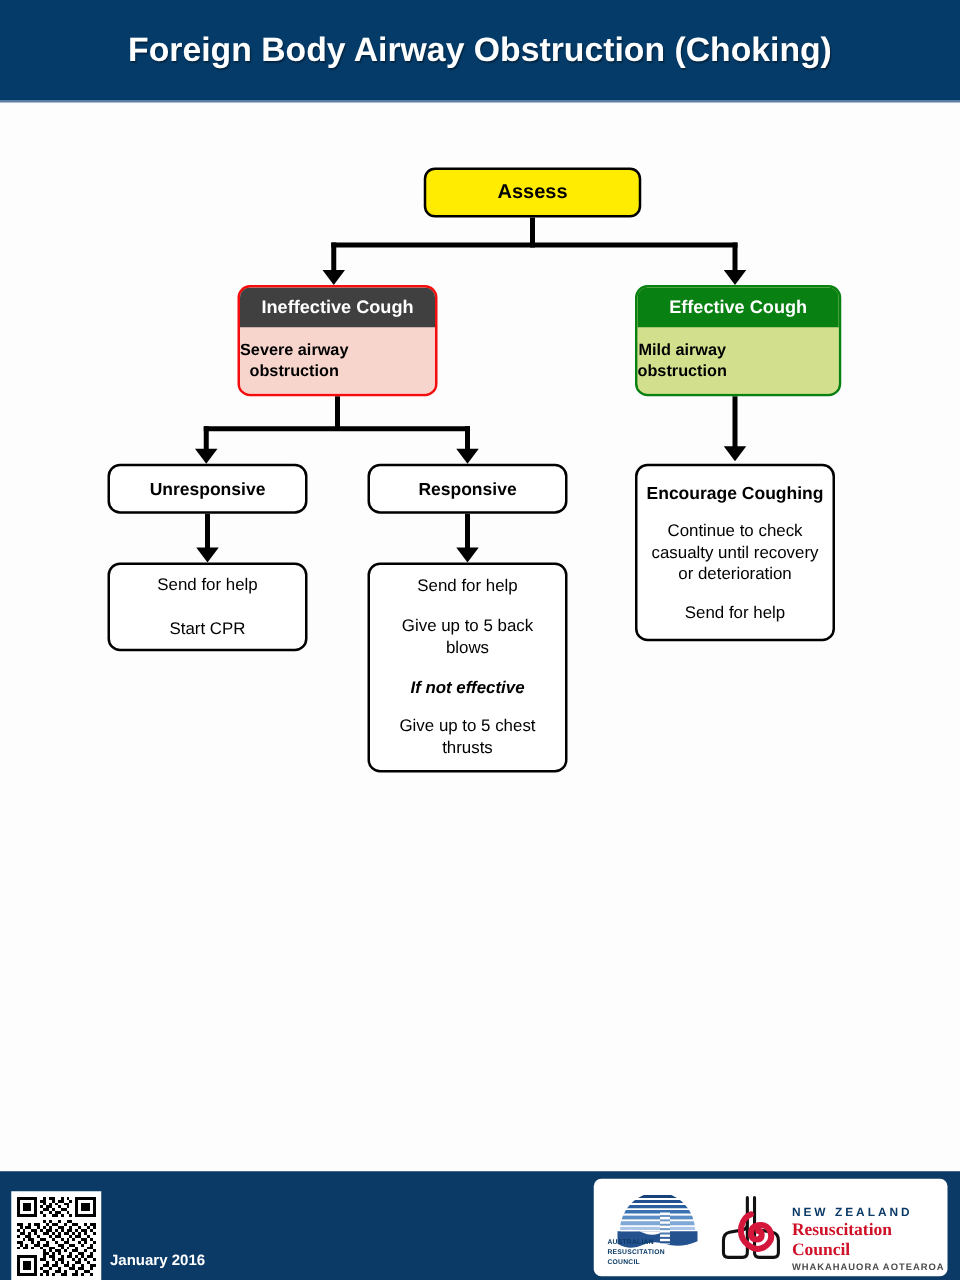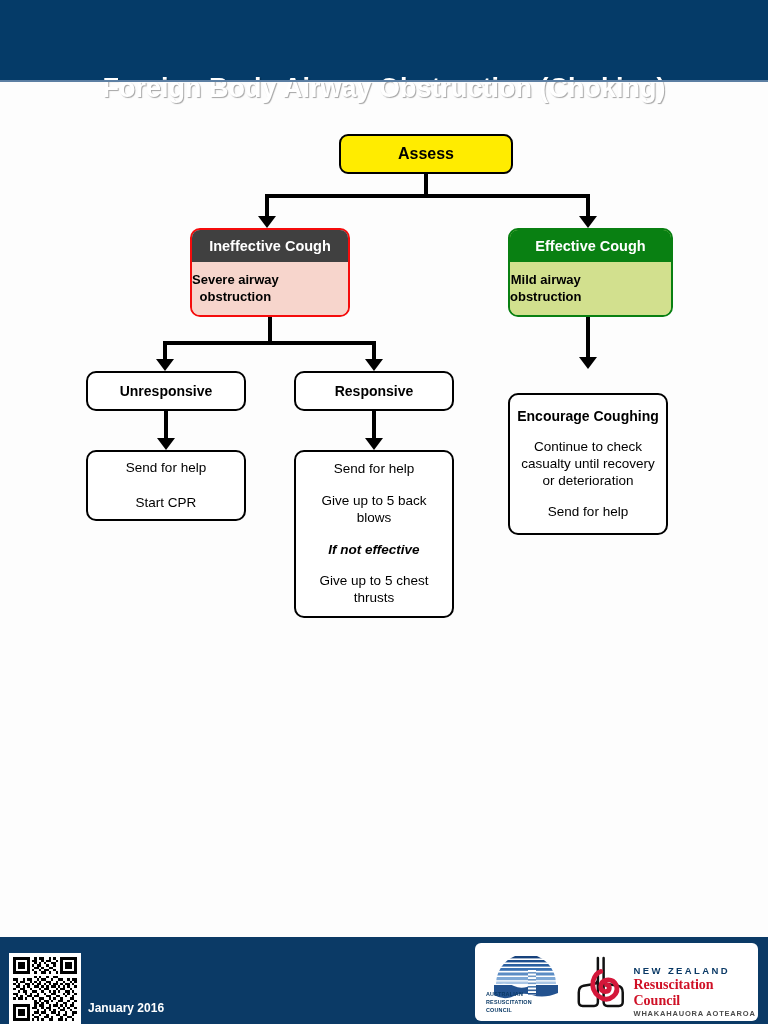--- a/index.html
+++ b/index.html
@@ -28,21 +28,20 @@
     left: 0; top: 0;
     width: 768px; height: 80px;
     display: flex;
     align-items: center;
     justify-content: center;
     color: #ffffff;
     font-size: 27px;
     font-weight: bold;
     letter-spacing: 0px;
     text-shadow: 1px 1px 1px rgba(0,0,0,0.35);
-    margin-top: 48px;
   }
   .header-underline {
     position: absolute;
     left: 0; top: 80px;
     width: 768px; height: 2px;
     background: #5c7fa3;
   }
 
   
   .canvas {
@@ -148,21 +147,20 @@
     line-height: 1.25;
     padding: 0 8px;
   }
   .node-encourage {
     left: 508px; top: 289px;
     width: 160px; height: 142px;
     font-size: 13.5px;
     gap: 14px;
     line-height: 1.25;
     padding: 0 6px;
-    margin-top: 22px;
   }
   .txt-bold { font-weight: bold; font-size: 14px; }
   .txt-bolditalic { font-weight: bold; font-style: italic; font-size: 13.5px; }
 
   
   .conn {
     position: absolute;
     background: #000000;
   }
   .v { width: 4px; }

